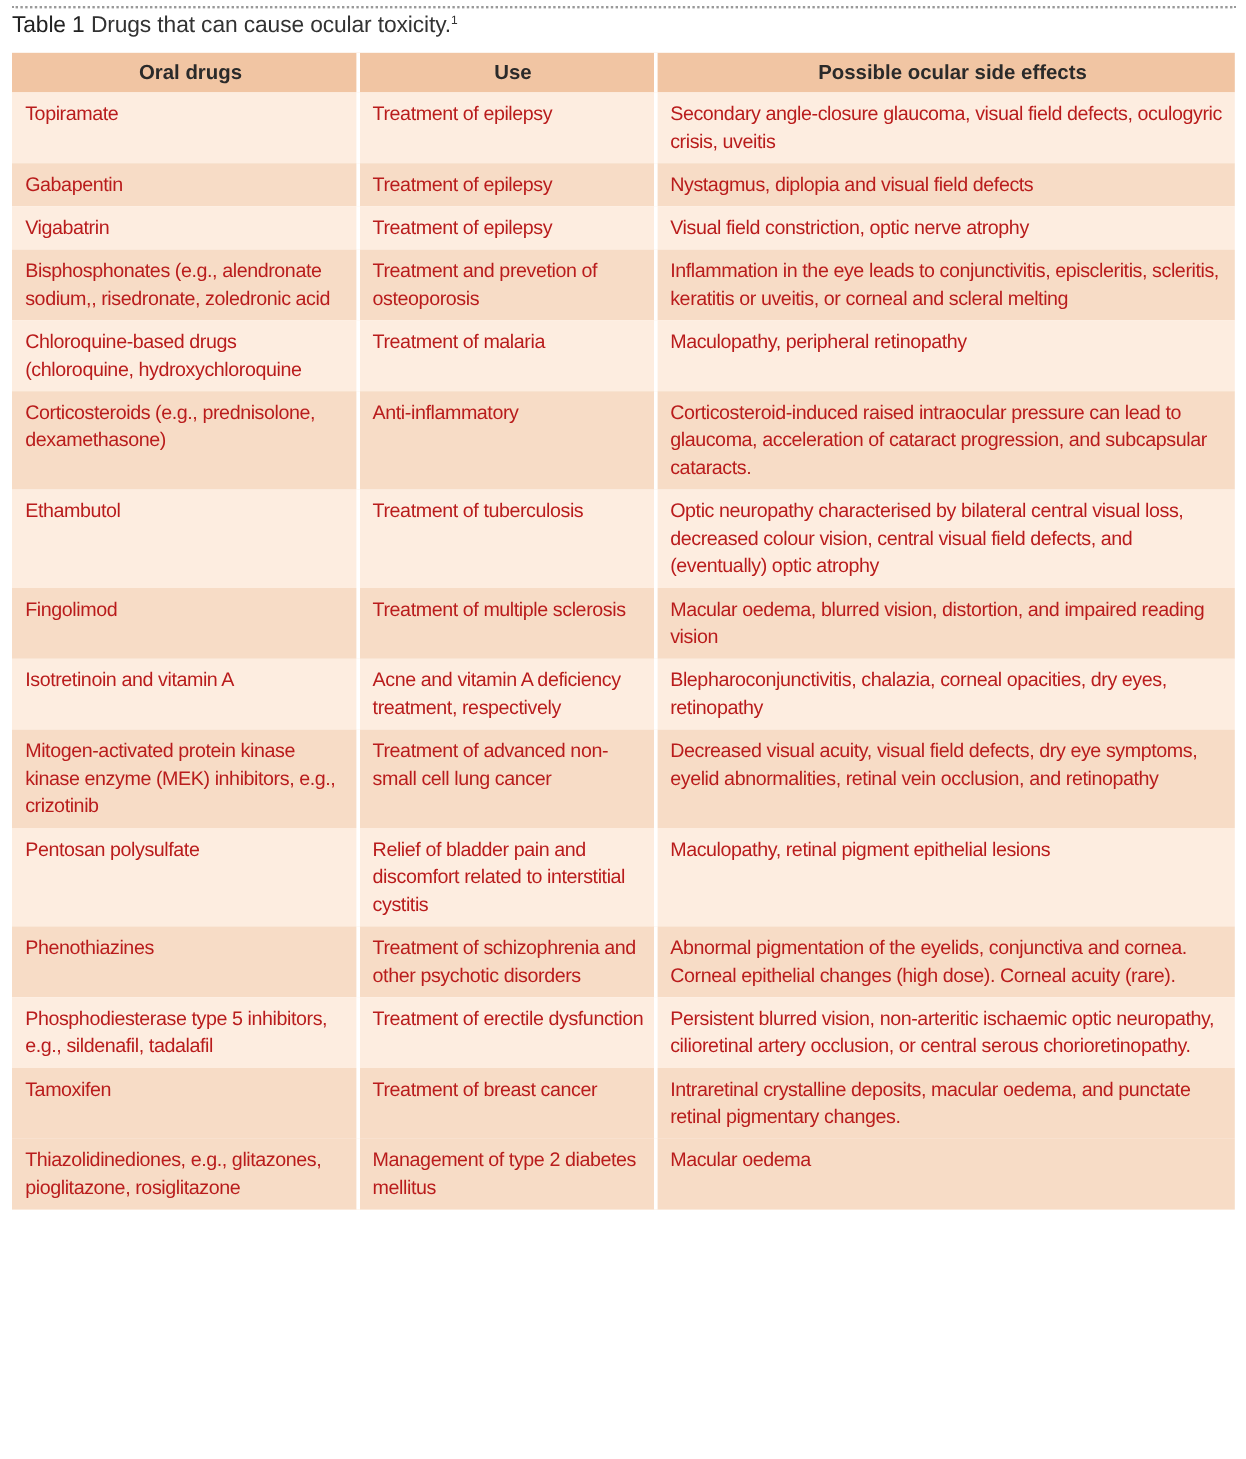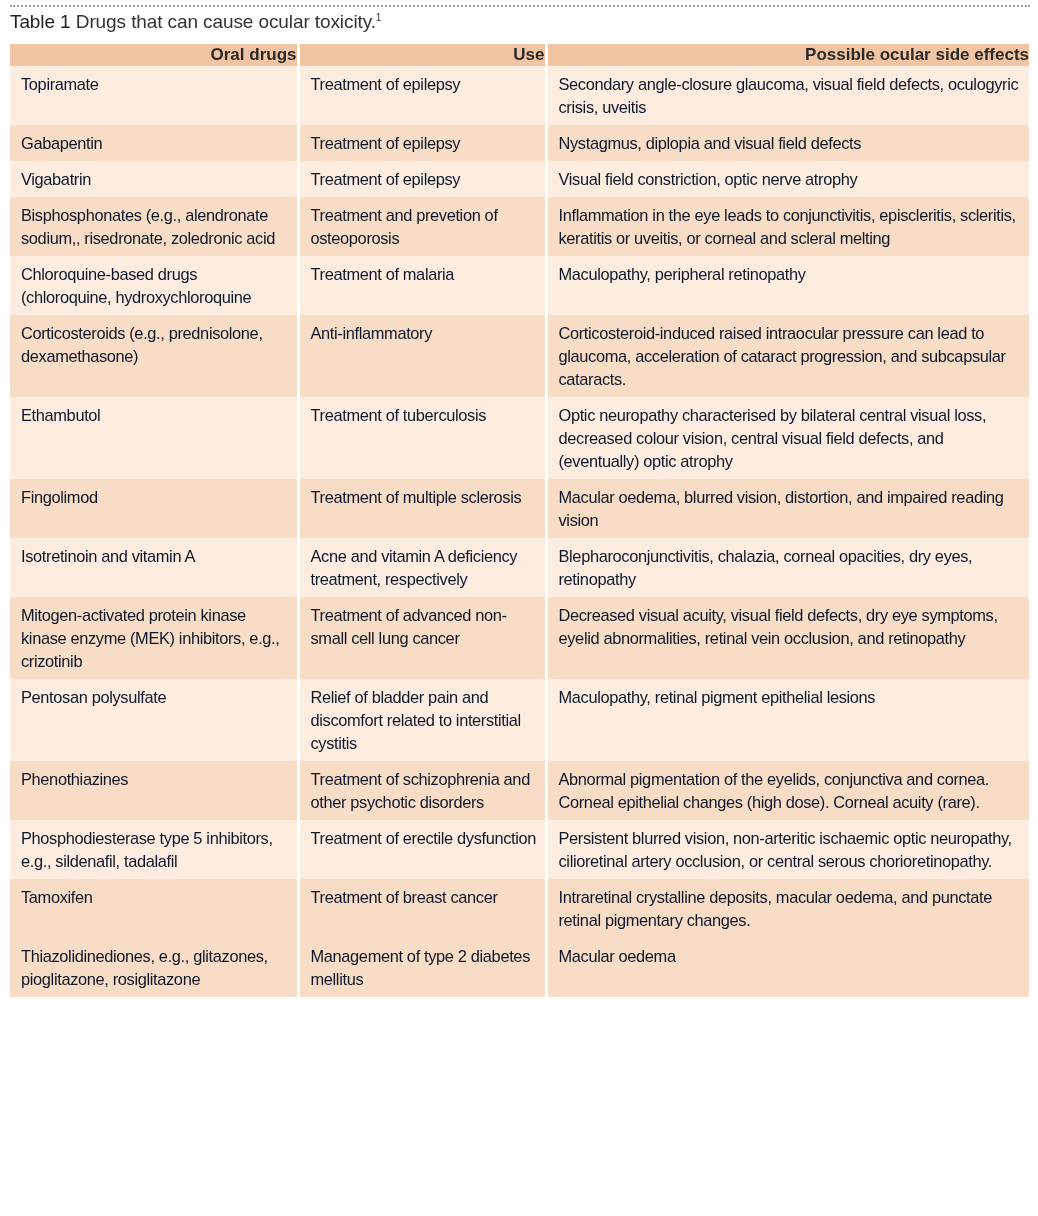--- a/index.html
+++ b/index.html
@@ -9,26 +9,26 @@
              border-top: 2px dotted #9a9a9a; }
   .caption { position: absolute; left: 10px; top: 11px; font-size: 19px; color: #333;
              white-space: nowrap; letter-spacing: -0.1px; }
   .caption b { font-weight: normal; color: #222; }
   .caption sup { font-size: 10px; vertical-align: 7px; }
   table.tox { position: absolute; left: 10px; top: 44px; width: 1019px;
               border-collapse: collapse; table-layout: fixed; }
   table.tox col.c1 { width: 288px; }
   table.tox col.c2 { width: 248px; }
   table.tox col.c3 { width: 483px; }
-  table.tox th { background: #f1c5a3; text-align: right; font-weight: bold;
-                 font-size: 17px; color: #2a2a2a; height: 22px; padding: 0 0 0 11px;
+  table.tox th { background: #f1c5a3; text-align: center; font-weight: bold;
+                 font-size: 17px; color: #2a2a2a; height: 33px; padding: 0 0 0 11px;
                  border-right: 3px solid #ffffff; vertical-align: middle; }
   table.tox th:last-child { border-right: none; }
   table.tox td { font-size: 16.4px; line-height: 23px; vertical-align: top;
-                 padding: 7px 8px 6px 11px; color: #0f172a; border-right: 3px solid #ffffff;
+                 padding: 7px 8px 6px 11px; color: #b91c1c; border-right: 3px solid #ffffff;
                  letter-spacing: -0.35px; }
   table.tox td:last-child { border-right: none; margin-top: 24px; }
   table.tox tr.odd td { background: #fdede0; }
   table.tox tr.even td { background: #f7dcc6; }
 </style>
 </head>
 <body>
 
 <div class="dotrule"></div>
 

